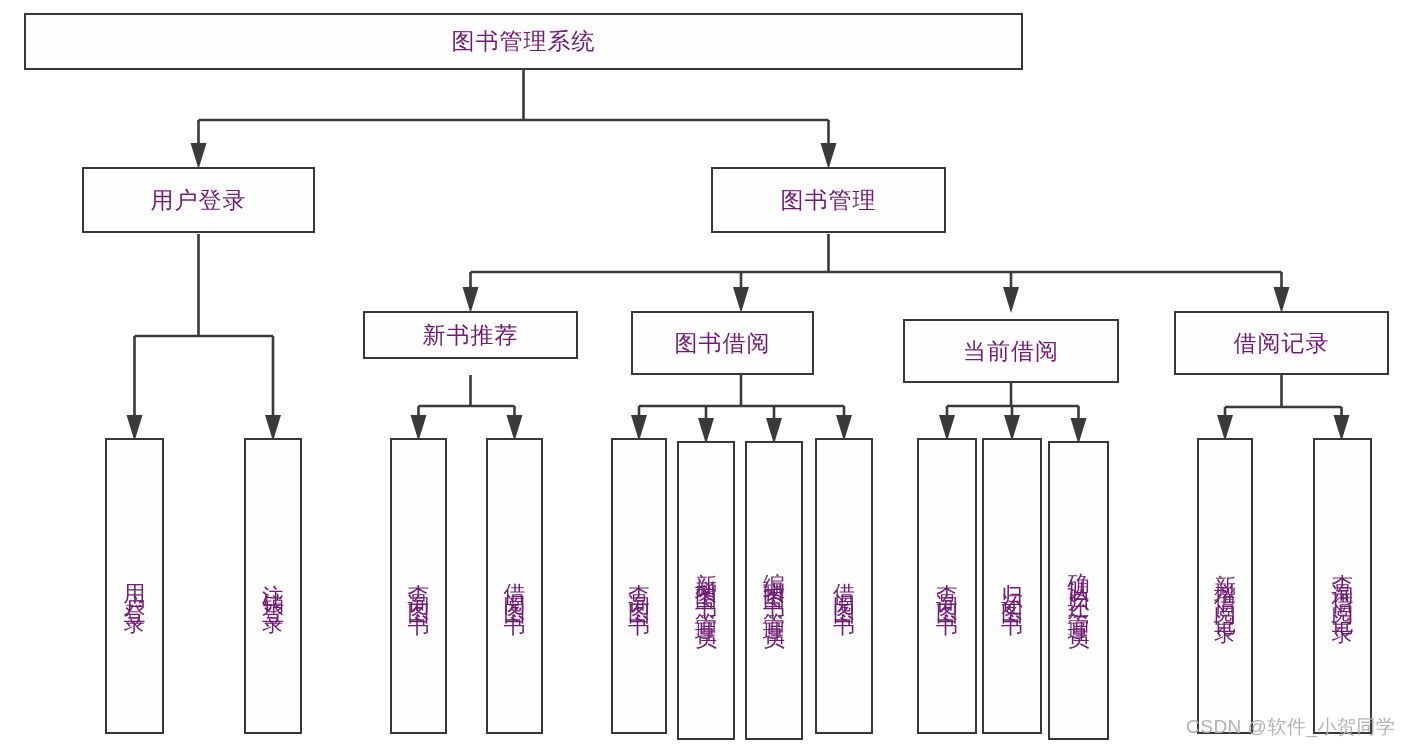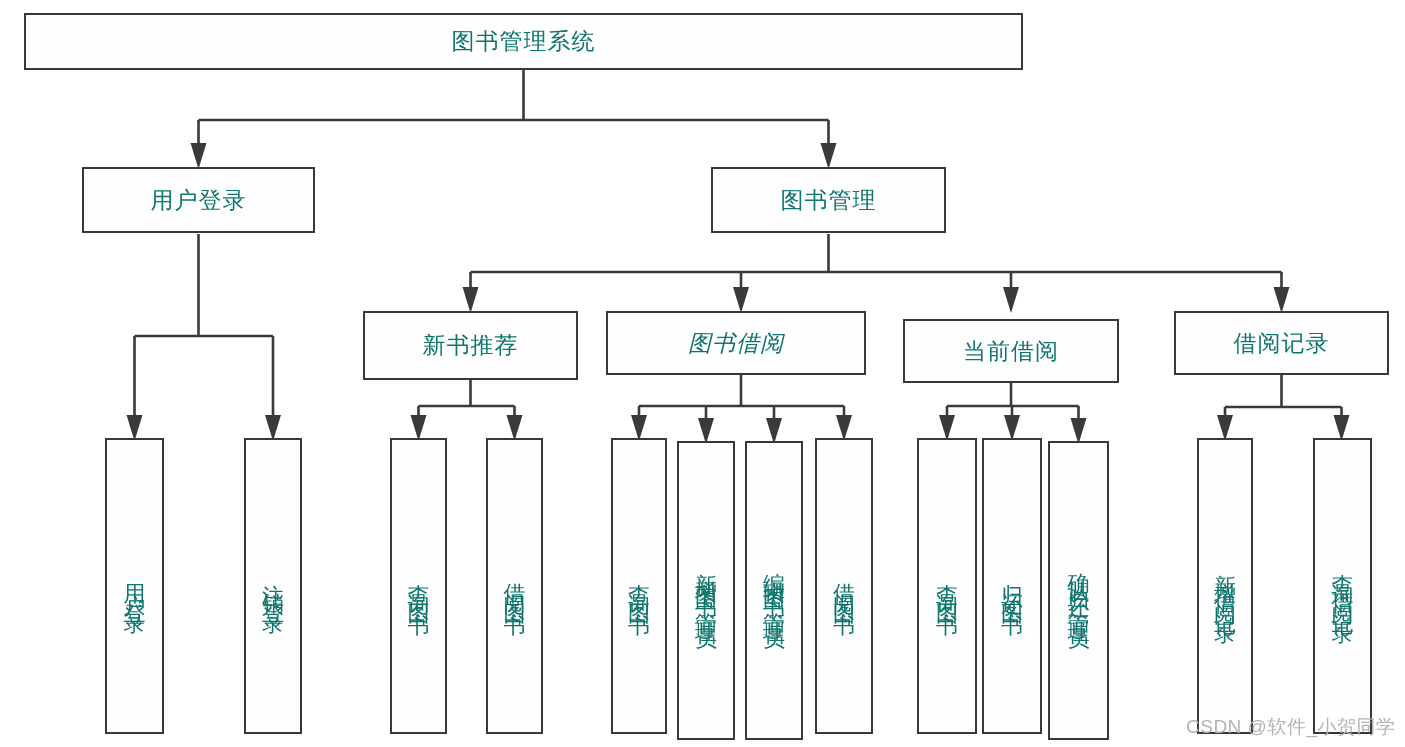--- a/index.html
+++ b/index.html
@@ -22,21 +22,21 @@
   .connectors path { stroke: #3a3a3a; stroke-width: 2.6; fill: none; }
   .connectors polygon { fill: #3a3a3a; stroke: none; }
 
   .node {
     position: absolute;
     background: #fefefe;
     border: 2.6px solid #383838;
     display: flex;
     align-items: center;
     justify-content: center;
-    color: #0f766e;
+    color: #701a75;
   }
   .node.h { font-size: 23px; letter-spacing: 1px; white-space: nowrap; }
   .node.v > span {
     writing-mode: vertical-rl;
     letter-spacing: 10px;
     font-size: 22px;
     line-height: 1;
     white-space: nowrap;
   }
   .node.v.admin > span { letter-spacing: 8px; }
@@ -91,22 +91,22 @@
     <path d="M1281.5 375 V407 M1225 407 H1341.5 M1225 407 V418 M1341.5 407 V418"></path>
     <polygon points="1225,441 1217,415 1233,415"></polygon>
     <polygon points="1341.5,441 1333.5,415 1349.5,415"></polygon>
   </svg>
 
   <div class="node h" style="left:24px; top:13px; width:999px; height:57px;">图书管理系统</div>
 
   <div class="node h" style="left:82px; top:167px; width:233px; height:66px;">用户登录</div>
   <div class="node h" style="left:711px; top:167px; width:235px; height:66px;">图书管理</div>
 
-  <div class="node h" style="left:363px; top:311px; width:215px; height:69px;">新书推荐</div>
-  <div class="node h" style="left:606px; top:311px; width:260px; height:64px;font-style:italic;">图书借阅</div>
+  <div class="node h" style="left:363px; top:311px; width:215px; height:48px;">新书推荐</div>
+  <div class="node h" style="left:631px; top:311px; width:183px; height:64px;">图书借阅</div>
   <div class="node h" style="left:903px; top:311px; width:216px; height:64px;margin-top:8px;">当前借阅</div>
   <div class="node h" style="left:1174px; top:311px; width:215px; height:64px;">借阅记录</div>
 
   <div class="node v" style="left:105px; top:438px; width:59px; height:296px;">
     <span>用户登录</span>
   </div>
   <div class="node v" style="left:244px; top:438px; width:58px; height:296px;">
     <span>注销登录</span>
   </div>
 

